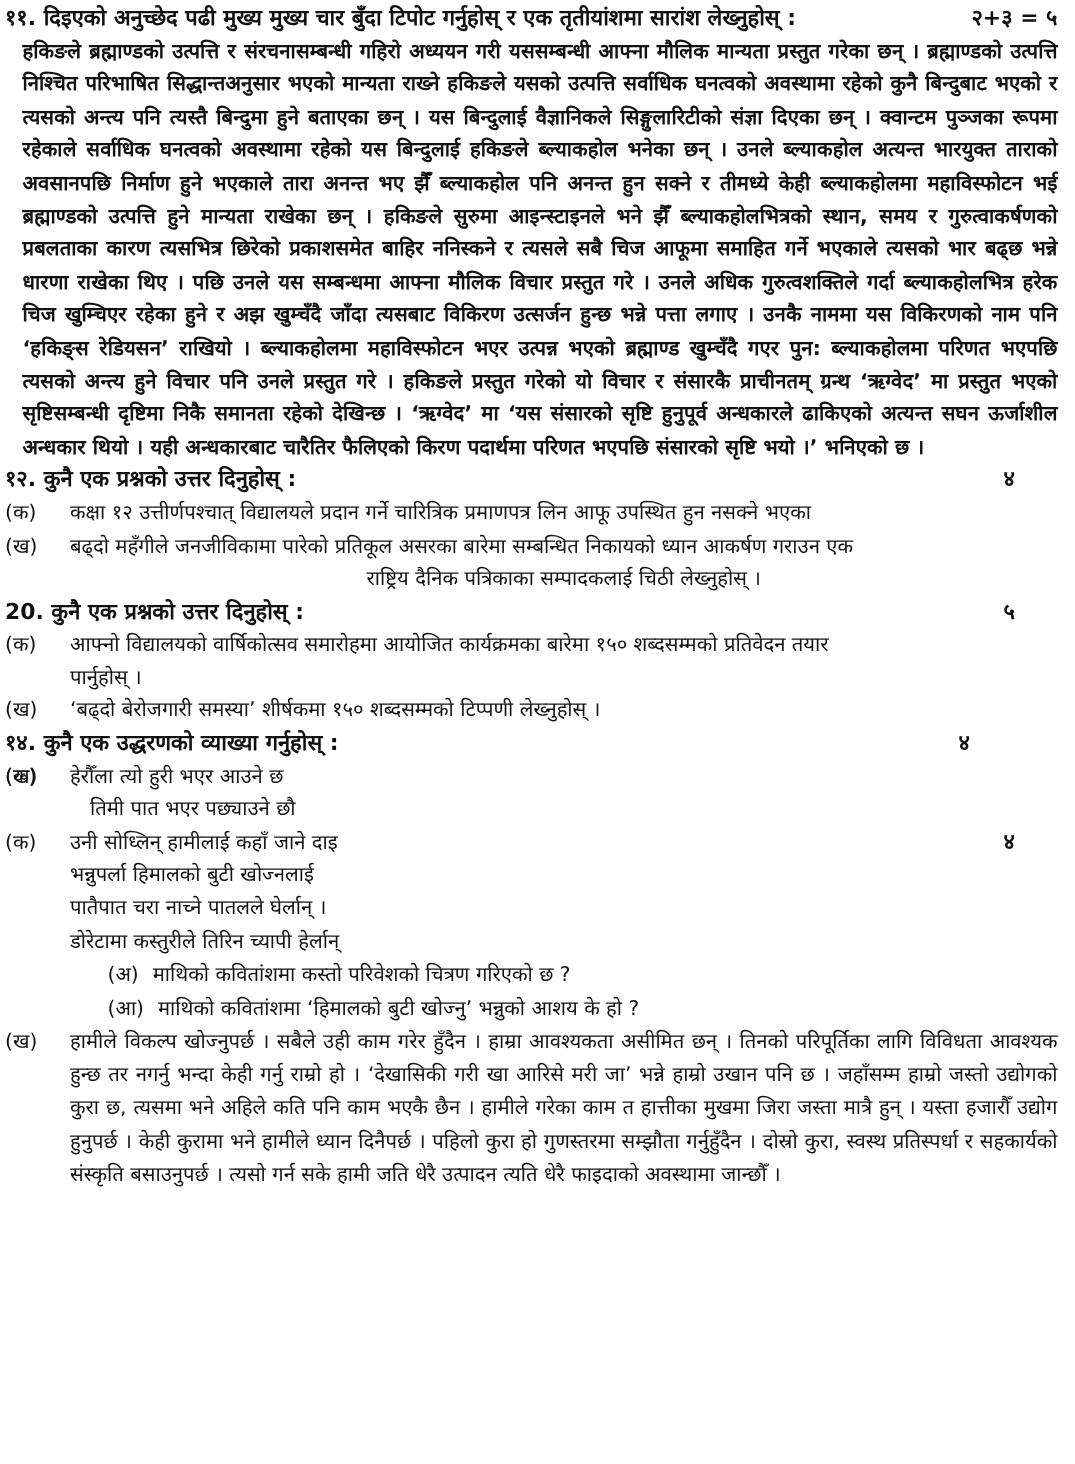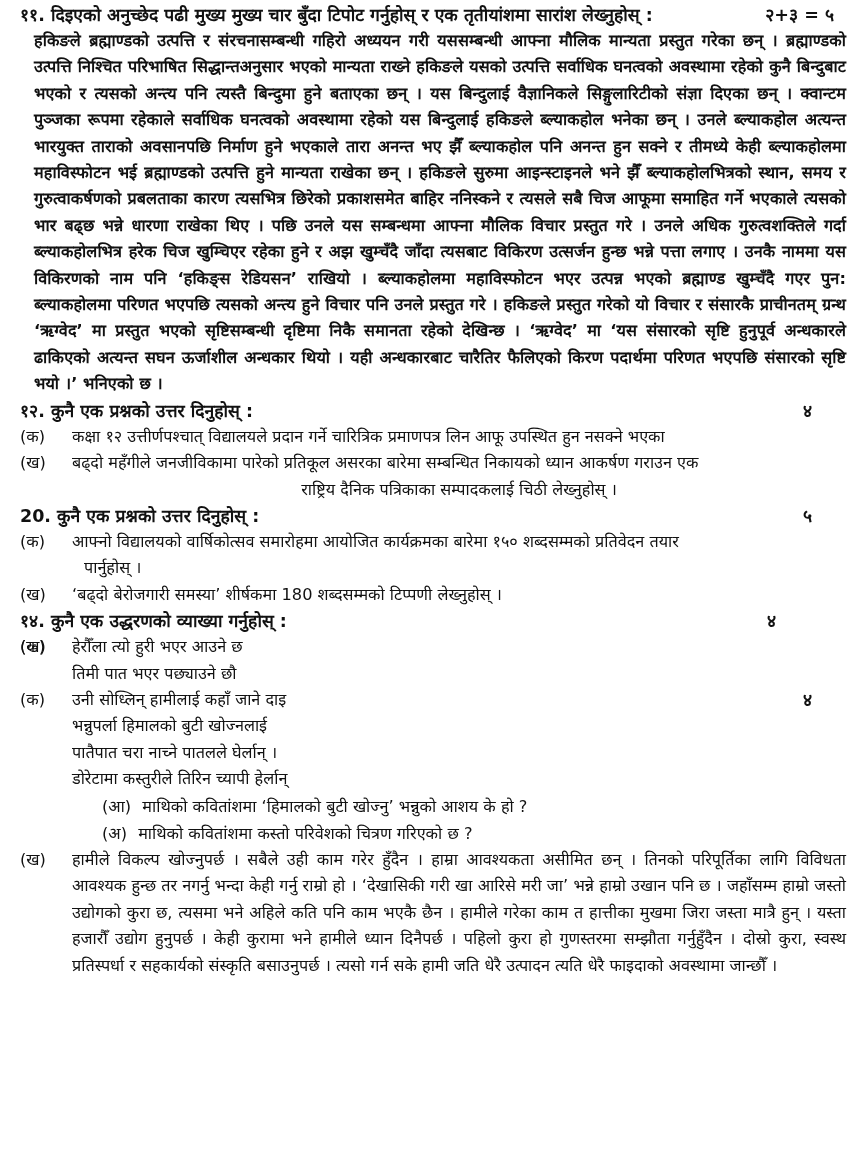--- a/index.html
+++ b/index.html
@@ -1,29 +1,29 @@
 <!DOCTYPE html>
 <html><head>
   <meta charset="utf-8">
   <style>
     html, body { margin: 0; padding: 0; background: #ffffff; }
     body {
       width: 860px; height: 1171px; overflow: hidden;
       font-family: "DejaVu Sans", "Liberation Sans", sans-serif;
       color: #111111;
     }
-    .page { position: relative; padding: 2px 14px 0 20px; }
+    .page { position: relative; padding: 2px 14px 0 4px; }
     .q-heading {
       font-weight: bold; font-size: 17.5px; line-height: 26px;
       position: relative; white-space: nowrap;
     }
     .q-heading .marks {
       position: absolute; right: 34px; top: 0; font-weight: bold;
     }
-    .q-heading.top .marks { right: 12px; }
+    .q-heading.top .marks { right: 0; }
     .para {
       font-size: 16.2px; line-height: 26.4px; text-align: justify;
       text-align-last: left; padding-left: 14px; margin: 0;
       letter-spacing: 0.1px;
       font-weight: bold;
     }
     .subhead { font-weight: bold; font-size: 16.2px; line-height: 26px; padding-left: 52px; }
     .subq { font-size: 16.2px; line-height: 27px; padding-left: 82px; position: relative; }
     .subq .lbl { margin-right: 6px; }
     .long-item { font-size: 16.2px; line-height: 26.6px; position: relative; padding-left: 52px; text-align: justify; text-align-last: left; margin: 0; }
@@ -62,63 +62,63 @@
   </section>
 
   <section>
     <div class="q-heading">
       <span>20. कुनै एक प्रश्नको उत्तर दिनुहोस् :</span>
       <span class="marks">५</span>
     </div>
     <p class="wrap-item">
       <span class="lbl">(क)</span>
       <span>आफ्नो विद्यालयको वार्षिकोत्सव समारोहमा आयोजित कार्यक्रमका बारेमा १५० शब्दसम्मको प्रतिवेदन तयार</span>
-      <span class="second" style="margin-left:12px;">पार्नुहोस् ।</span>
+      <span class="second" style="margin-left:0;">पार्नुहोस् ।</span>
     </p>
     <p class="wrap-item">
       <span class="lbl">(ख)</span>
-      <span>‘बढ्दो बेरोजगारी समस्या’ शीर्षकमा 180 शब्दसम्मको टिप्पणी लेख्नुहोस् ।</span>
+      <span>‘बढ्दो बेरोजगारी समस्या’ शीर्षकमा १५० शब्दसम्मको टिप्पणी लेख्नुहोस् ।</span>
     </p>
   </section>
 
   <section>
     <div class="q-heading">
       <span>१४. कुनै एक उद्धरणको व्याख्या गर्नुहोस् :</span>
       <span class="marks" style="right:70px;">४</span>
     </div>
     <p class="wrap-item">
       <span class="lbl">(क)</span>
     </p>
     <p class="wrap-item">
       <span class="lbl">(ख)</span>
       <span>हेरौँला त्यो हुरी भएर आउने छ</span>
-      <span class="second" style="margin-left:0;">तिमी पात भएर पछ्याउने छौ</span>
+      <span class="second" style="margin-left:16px;">तिमी पात भएर पछ्याउने छौ</span>
     </p>
   </section>
 
   <section>
     <div class="q-heading">
       <span class="marks">४</span>
     </div>
     <div class="wrap-item">
       <span class="lbl">(क)</span>
       <div>
         <div>उनी सोध्लिन् हामीलाई कहाँ जाने दाइ</div>
         <div>भन्नुपर्ला हिमालको बुटी खोज्नलाई</div>
         <div>पातैपात चरा नाच्ने पातलले घेर्लान् ।</div>
         <div>डोरेटामा कस्तुरीले तिरिन च्यापी हेर्लान्</div>
       </div>
     </div>
     <div class="subq">
+      <span class="lbl">(अ)</span>
+      <span>माथिको कवितांशमा कस्तो परिवेशको चित्रण गरिएको छ ?</span>
+    </div>
+    <div class="subq">
       <span class="lbl">(आ)</span>
       <span>माथिको कवितांशमा ‘हिमालको बुटी खोज्नु’ भन्नुको आशय के हो ?</span>
-    </div>
-    <div class="subq">
-      <span class="lbl">(अ)</span>
-      <span>माथिको कवितांशमा कस्तो परिवेशको चित्रण गरिएको छ ?</span>
     </div>
     <p class="long-item">
       <span class="lbl">(ख)</span>
       <span>हामीले विकल्प खोज्नुपर्छ । सबैले उही काम गरेर हुँदैन । हाम्रा आवश्यकता असीमित छन् । तिनको परिपूर्तिका लागि विविधता आवश्यक हुन्छ तर नगर्नु भन्दा केही गर्नु राम्रो हो । ‘देखासिकी गरी खा आरिसे मरी जा’ भन्ने हाम्रो उखान पनि छ । जहाँसम्म हाम्रो जस्तो उद्योगको कुरा छ, त्यसमा भने अहिले कति पनि काम भएकै छैन । हामीले गरेका काम त हात्तीका मुखमा जिरा जस्ता मात्रै हुन् । यस्ता हजारौँ उद्योग हुनुपर्छ । केही कुरामा भने हामीले ध्यान दिनैपर्छ । पहिलो कुरा हो गुणस्तरमा सम्झौता गर्नुहुँदैन । दोस्रो कुरा, स्वस्थ प्रतिस्पर्धा र सहकार्यको संस्कृति बसाउनुपर्छ । त्यसो गर्न सके हामी जति धेरै उत्पादन त्यति धेरै फाइदाको अवस्थामा जान्छौँ ।</span>
     </p>
   </section>
 
 </div>
 
 </body></html>

